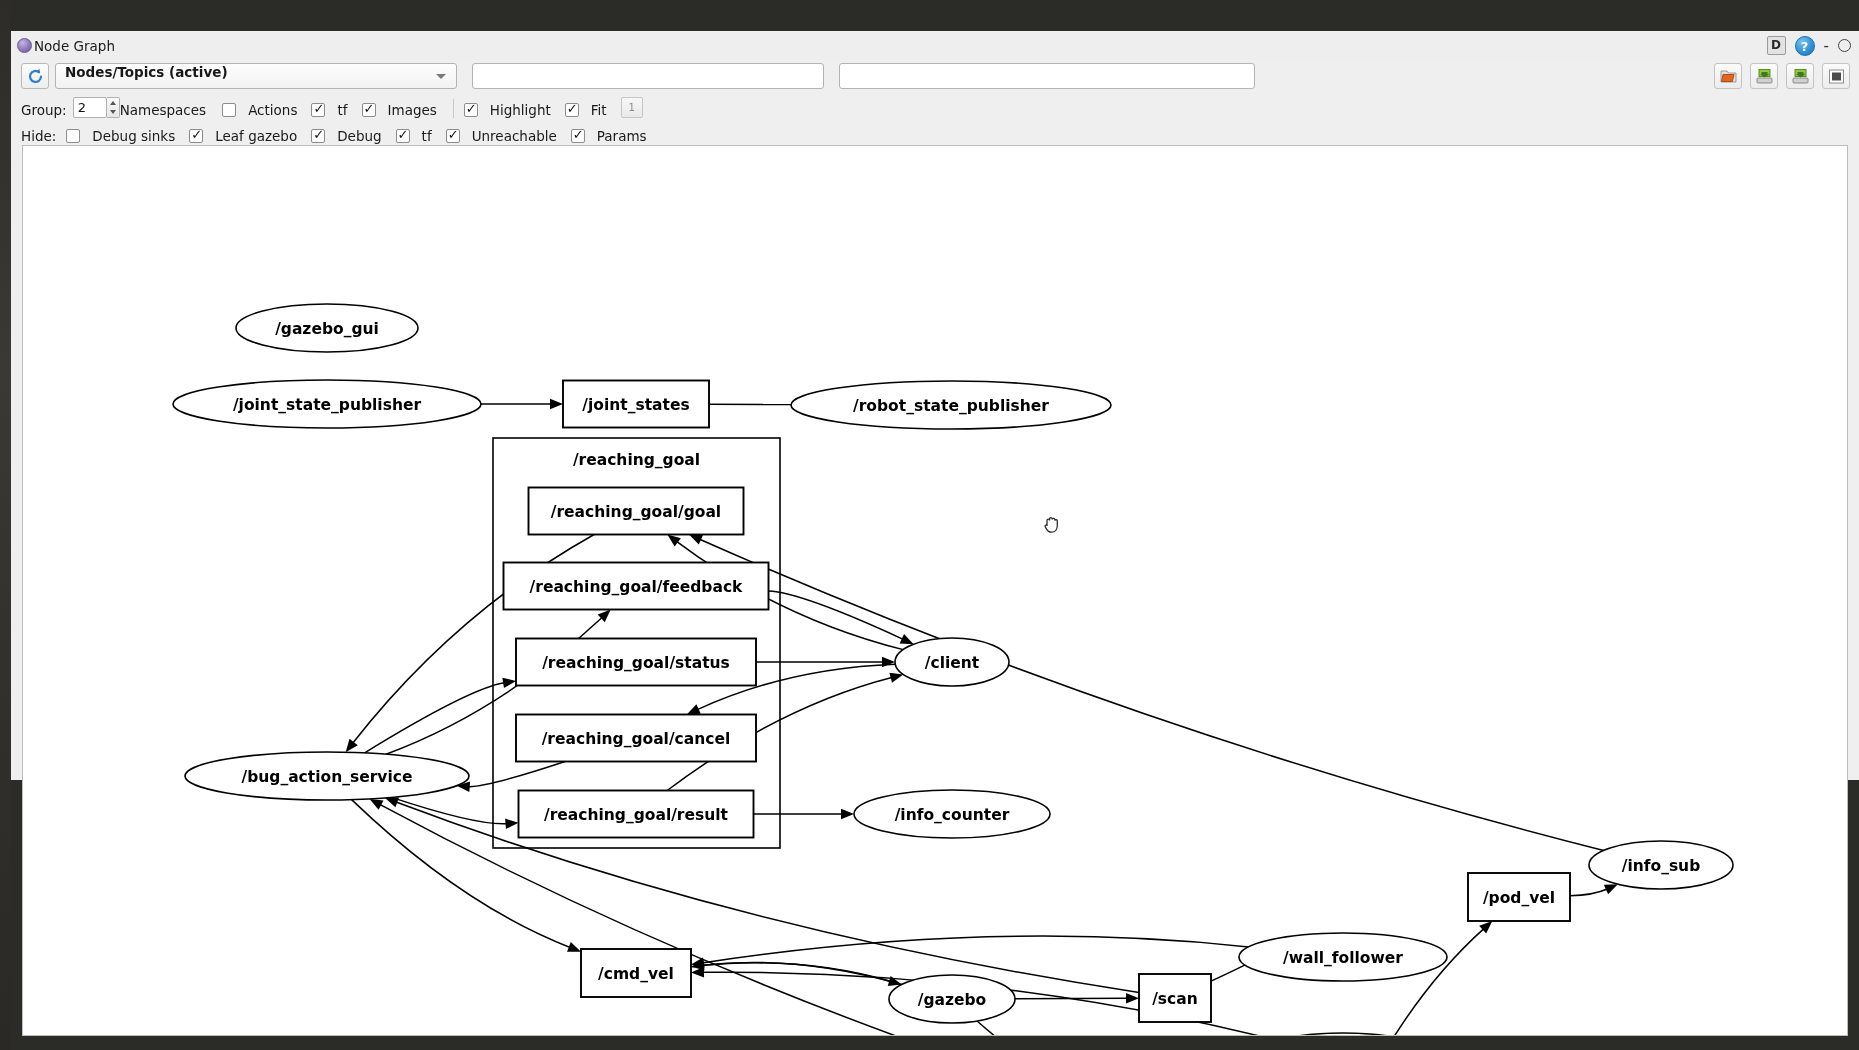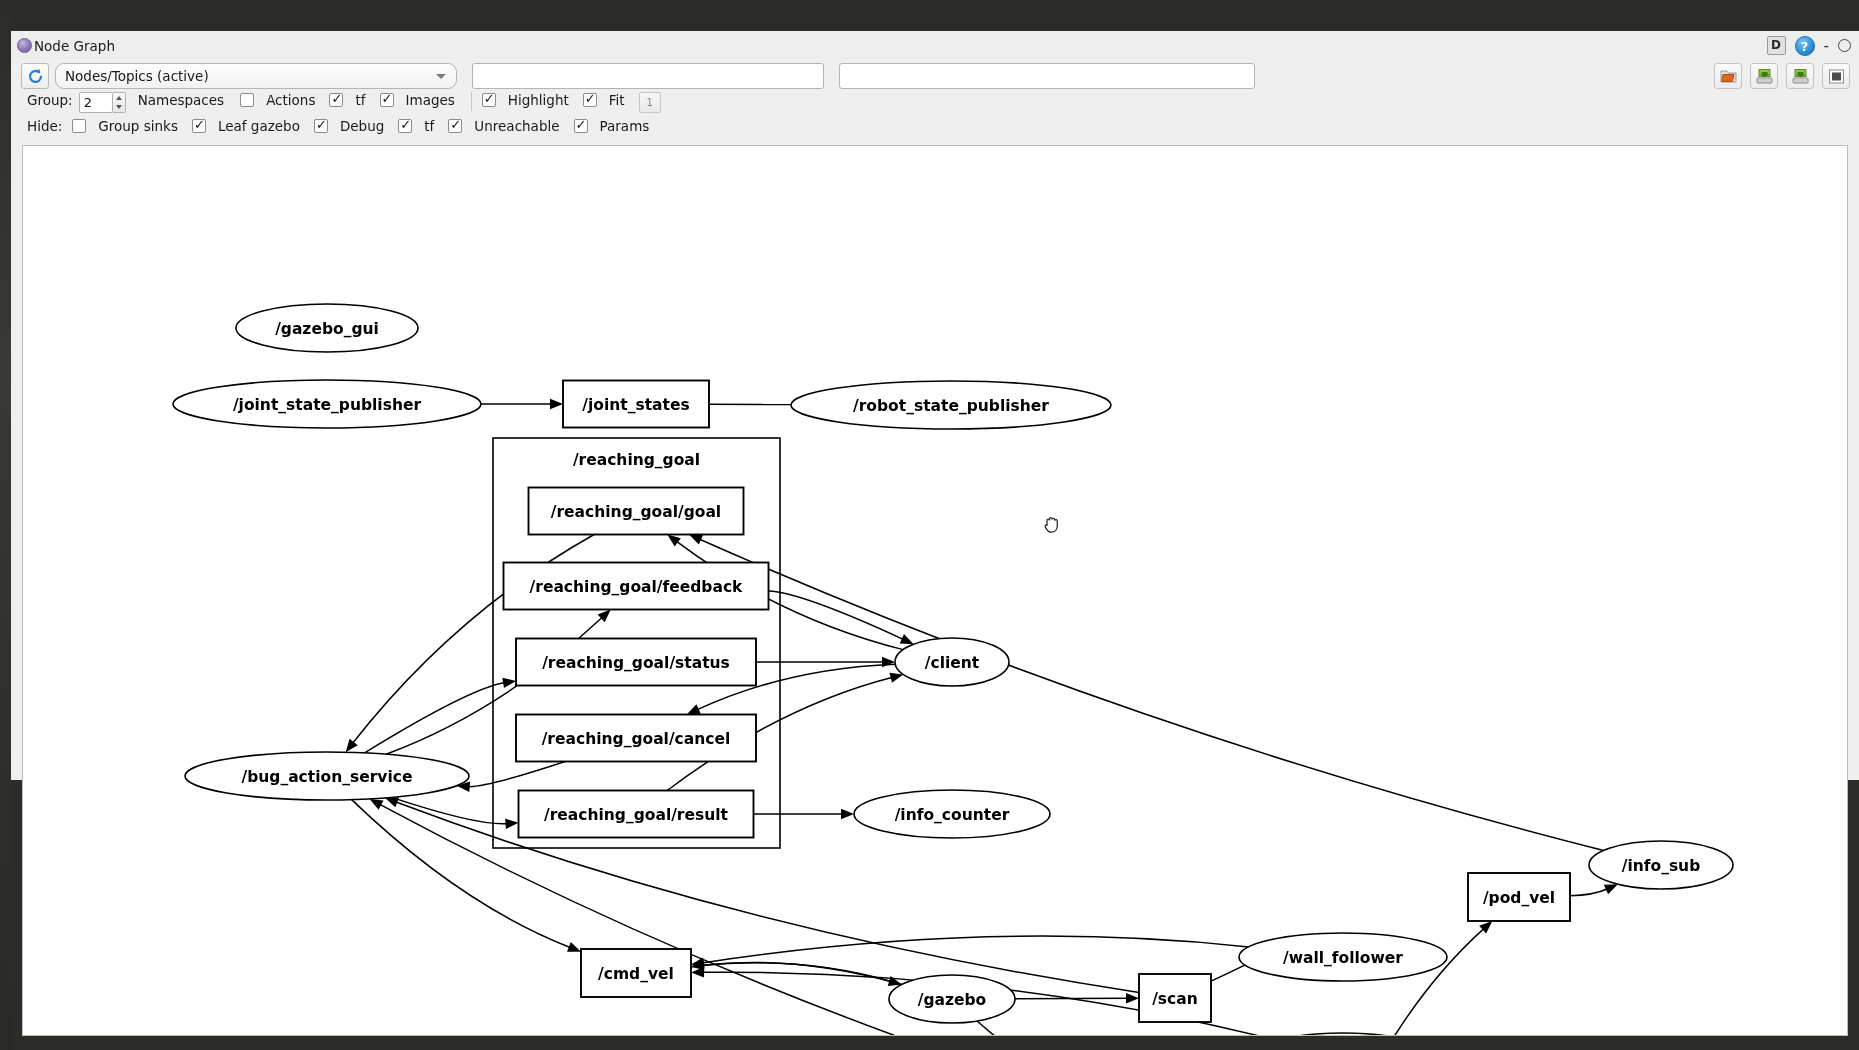--- a/index.html
+++ b/index.html
@@ -92,23 +92,23 @@
   }
   .refresh-btn {
     width: 28px; height: 26px; border: 1px solid #b9b9b9; border-radius: 3px;
     background: linear-gradient(180deg,#fdfdfd 0%,#ededed 100%);
     display: flex; align-items: center; justify-content: center;
     cursor: pointer;
   }
   .refresh-btn svg { display: block; }
   .combo {
     position: relative; width: 402px; height: 26px;
-    border: 1px solid #b4b4b4; border-radius: 9px;
+    border: 1px solid #b4b4b4; border-radius: 3px;
     background: linear-gradient(180deg,#fefefe 0%,#f2f2f2 100%);
-    display: flex; align-items: center; cursor: pointer;
+    display: flex; align-items: flex-start; cursor: pointer; font-weight: bold;
   }
   .combo-label { margin-left: 9px; font-size: 13.5px; color: #171717; }
   .combo-arrow {
     position: absolute; right: 10px; top: 50%; margin-top: -2px;
     width: 0; height: 0; border-left: 5px solid transparent;
     border-right: 5px solid transparent; border-top: 5px solid #7a7a7a;
   }
   .txtfield {
     height: 26px; border: 1px solid #b4b4b4; border-radius: 3px;
     background: #ffffff; font-size: 13px; color: #111; padding: 0 6px;
@@ -122,21 +122,21 @@
   }
   .tb-icon {
     width: 28px; height: 26px; border: 1px solid #c3c3c3; border-radius: 3px;
     background: linear-gradient(180deg,#fbfbfb 0%,#ececec 100%);
     display: flex; align-items: center; justify-content: center; cursor: pointer;
   }
 
   
   .tb2, .tb3 {
     position: absolute; left: 0; width: 1848px; height: 26px;
-    display: flex; align-items: flex-start; padding-left: 16px;
+    display: flex; align-items: flex-end; padding-left: 10px;
     font-size: 13.5px; color: #1a1a1a;
   }
   .tb2 { top: 61px; }
   .tb3 { top: 87px; }
   .lbl { margin-right: 6px; }
   .spin {
     width: 34px; height: 21px; border: 1px solid #b0b0b0; background: #fff;
     font-size: 13px; padding-left: 4px; color: #111; border-radius: 2px;
     display: flex; align-items: center;
   }
@@ -257,21 +257,21 @@
 
     <div class="tb2">
       <span class="lbl">Group:</span>
       <div style="display:flex;">
         <div class="spin">2</div>
         <div class="spin-btns">
           <span class="spin-up"></span>
           <span class="spin-dn"></span>
         </div>
       </div>
-      <span class="lbl" style="margin-left:12px;">Namespaces</span>
+      <span class="lbl" style="margin-left:0;">Namespaces</span>
       <div class="gap"></div>
       <div class="chk-item">
         <span class="chk"></span>
         <span>Actions</span>
       </div>
       <div class="chk-item">
         <span class="chk on"></span>
         <span>tf</span>
       </div>
       <div class="chk-item">
@@ -287,21 +287,21 @@
         <span class="chk on"></span>
         <span>Fit</span>
       </div>
       <div class="btn-sq">1</div>
     </div>
 
     <div class="tb3">
       <span class="lbl" style="margin-right:10px;">Hide:</span>
       <div class="chk-item">
         <span class="chk"></span>
-        <span>Group sinks</span>
+        <span>Debug sinks</span>
       </div>
       <div class="chk-item">
         <span class="chk on"></span>
         <span>Leaf gazebo</span>
       </div>
       <div class="chk-item">
         <span class="chk on"></span>
         <span>Debug</span>
       </div>
       <div class="chk-item">

